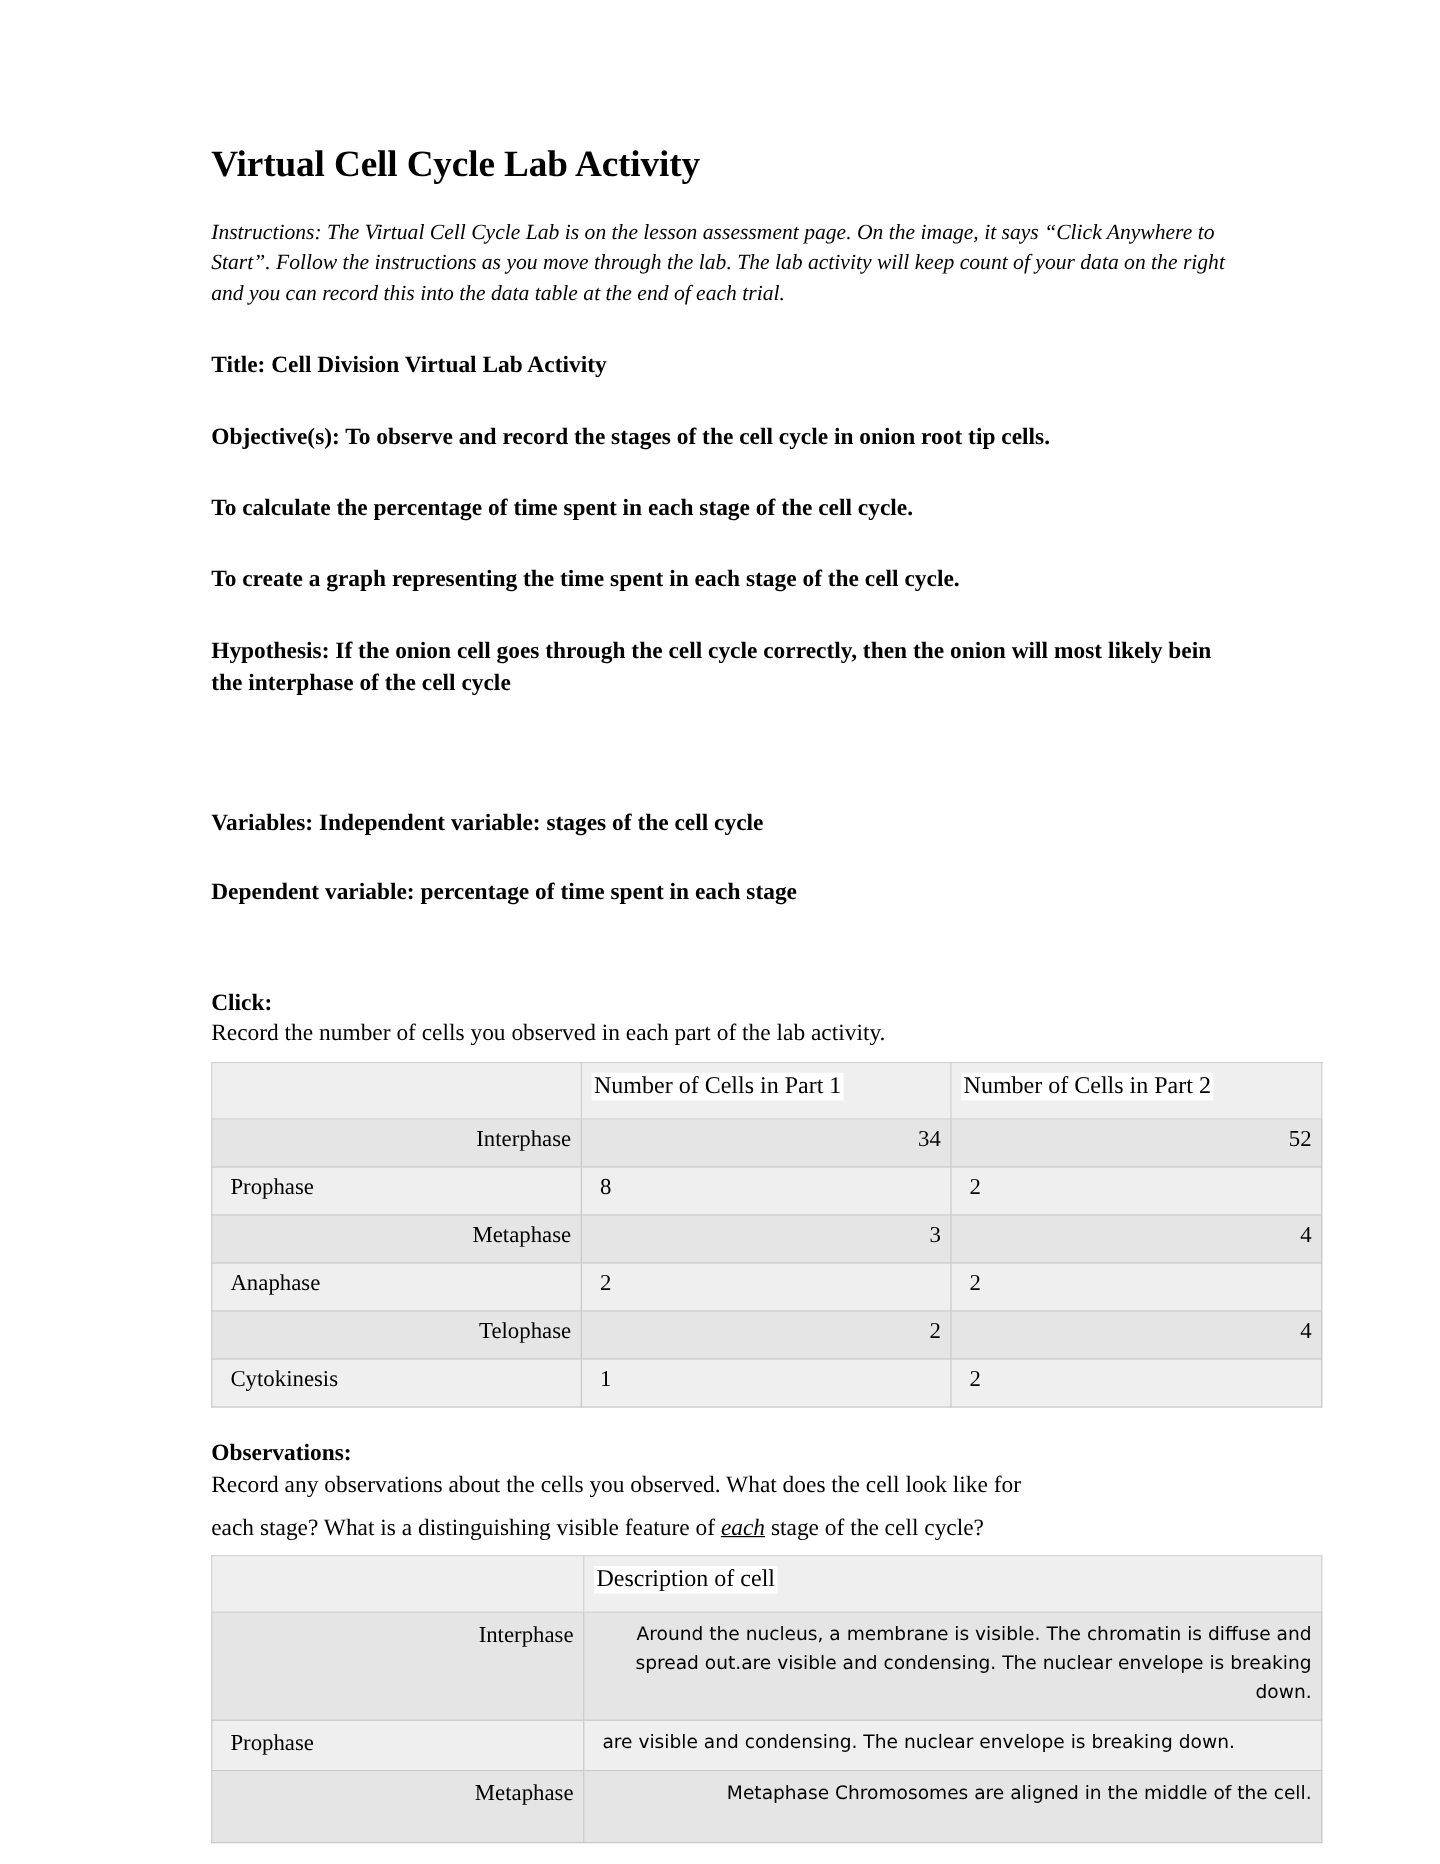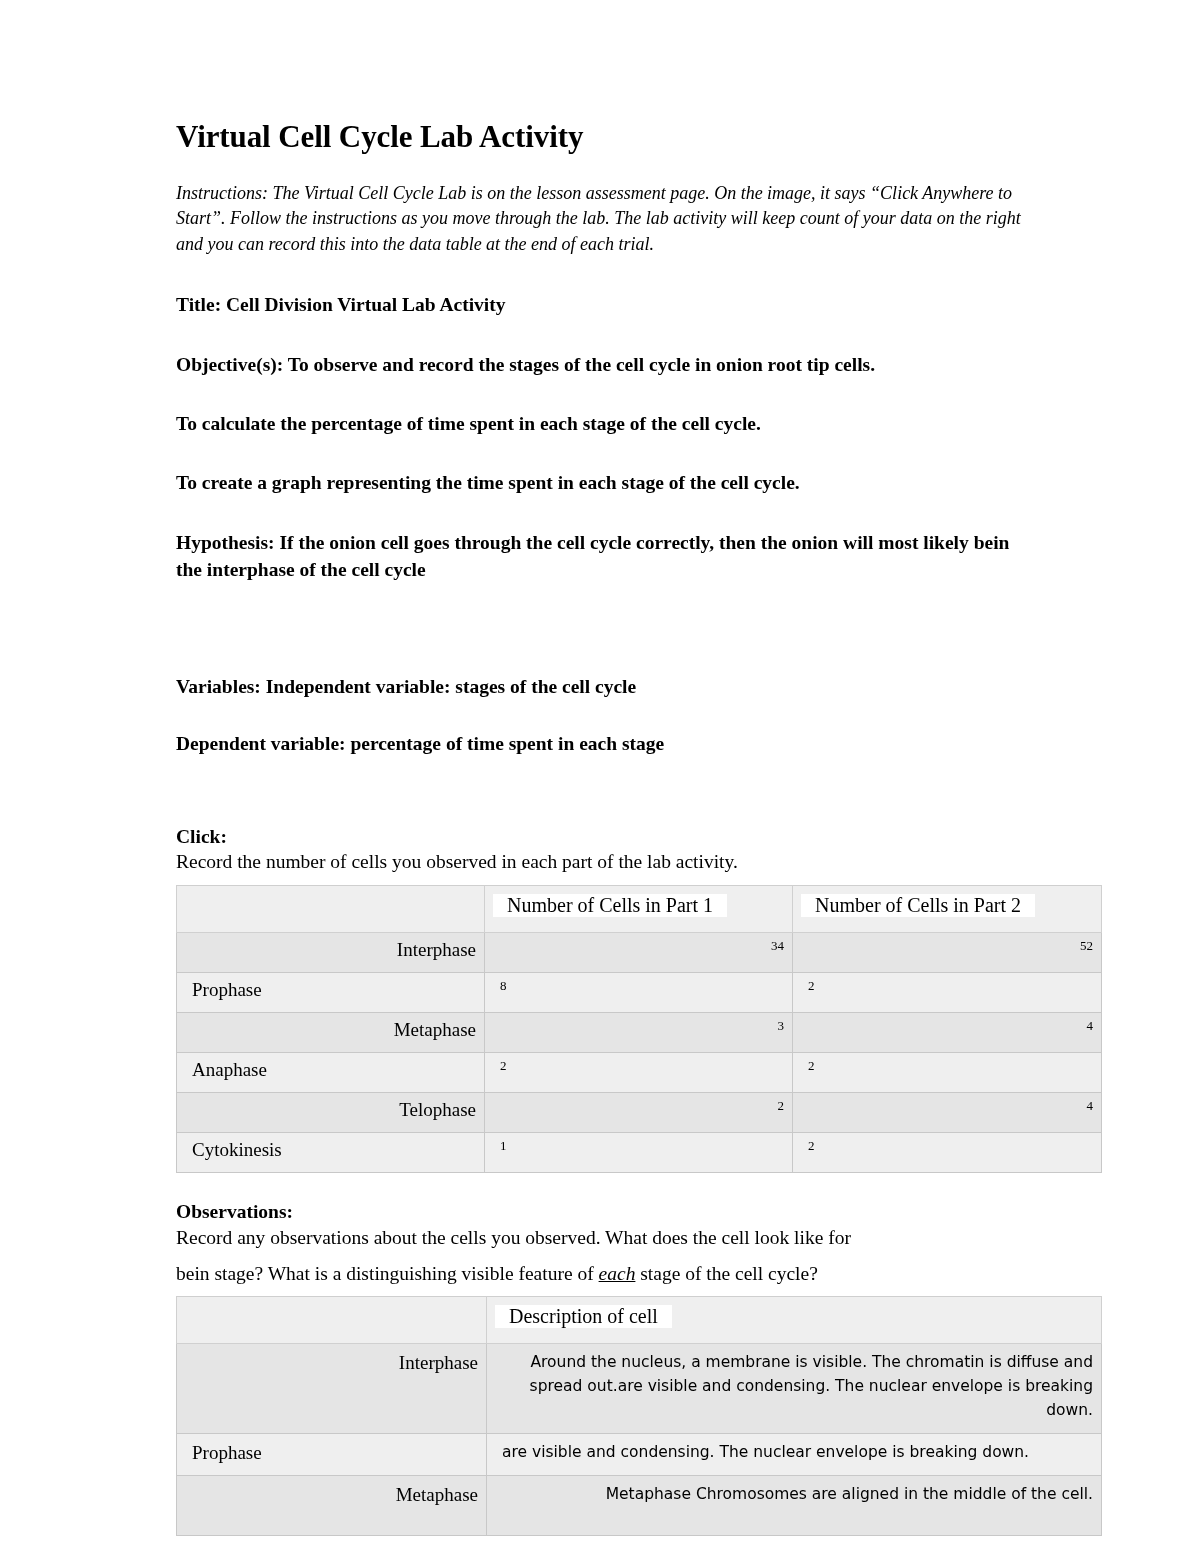--- a/index.html
+++ b/index.html
@@ -106,33 +106,33 @@
     border-top-color: #cfcfcf;
     height: 34px;
     padding-top: 8px;
     padding-bottom: 4px;
   }
   table.doc-table tr.head-row td .hdr-text {
     background: #ffffff;
     font-size: 20px;
     line-height: 1.15;
     display: inline-block;
-    padding: 0 14px;
+    padding: 0 2px;
   }
 
   
   table.doc-table tr.row-odd td { background: #e5e5e5; text-align: right; }
   table.doc-table tr.row-even td { background: #efefef; padding-left: 15px; }
 
   .cell-serif {
     font-size: 19px;
     line-height: 1.22;
   }
   .cell-num {
-    font-size: 13px;
+    font-size: 19px;
     line-height: 1.3;
   }
 
   
   table.table-data { width: 925px; }
   table.table-data col.c1 { width: 308px; }
   table.table-data col.c2 { width: 308px; }
   table.table-data col.c3 { width: 309px; }
   table.table-data tr.data-row td { height: 28px; }
 
@@ -230,21 +230,21 @@
           <td class="cell-num">2</td>
         </tr>
       </tbody>
     </table>
 
     <div class="spacer-sm"></div>
 
     <div class="section-block">
       <div class="section-label">Observations:</div>
       <div class="section-sub">Record any observations about the cells you observed. What does the cell look like for</div>
-      <div class="section-sub"><span>bein stage? What is a distinguishing visible feature of </span><em class="underline-em">each</em><span> stage of the cell cycle?</span></div>
+      <div class="section-sub"><span>each stage? What is a distinguishing visible feature of </span><em class="underline-em">each</em><span> stage of the cell cycle?</span></div>
     </div>
 
     <table class="doc-table table-obs">
       <colgroup>
           <col class="c1">
           <col class="c2">
         </colgroup>
       <tbody>
         <tr class="head-row">
           <td><span class="hdr-text"></span></td>

